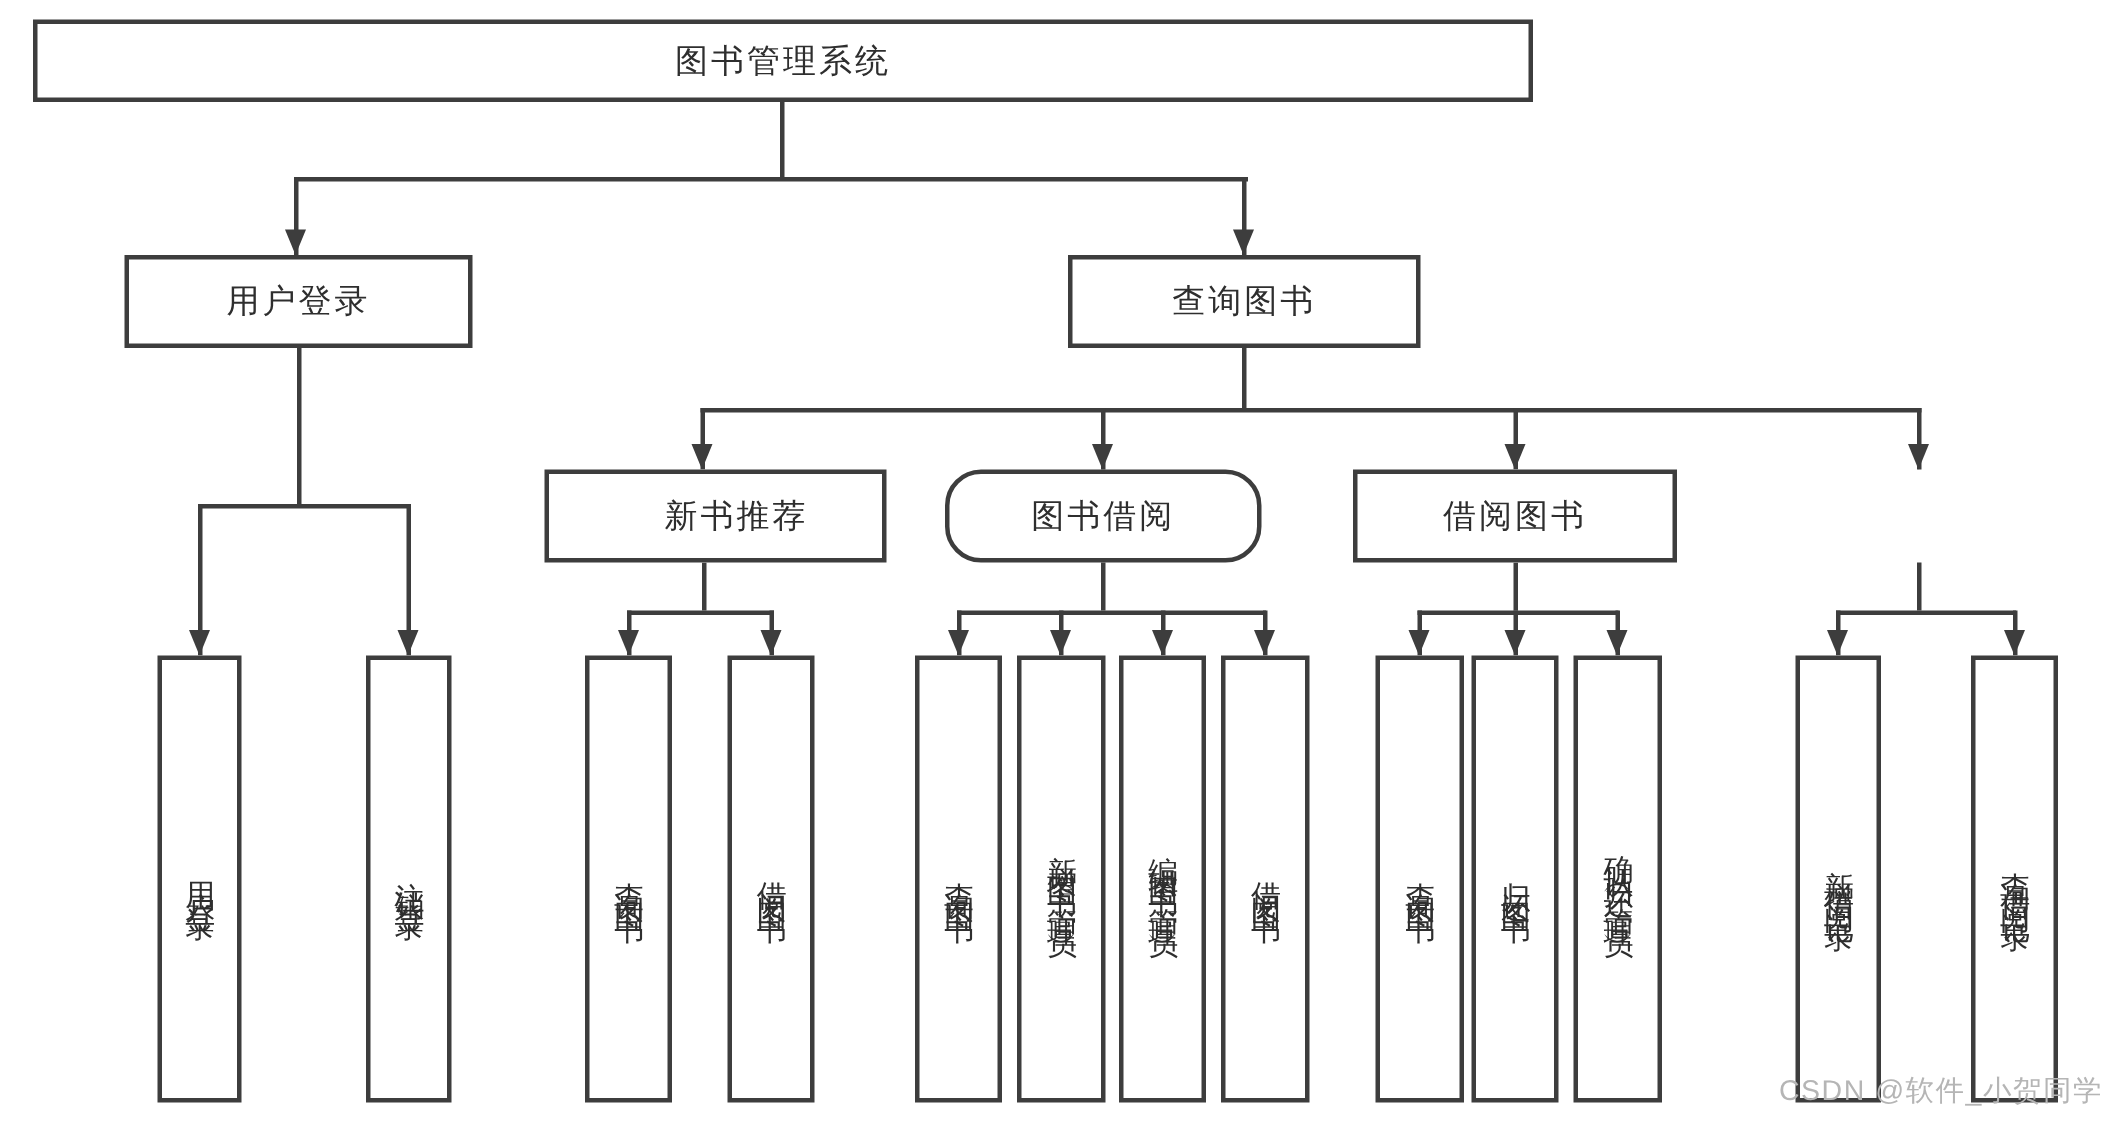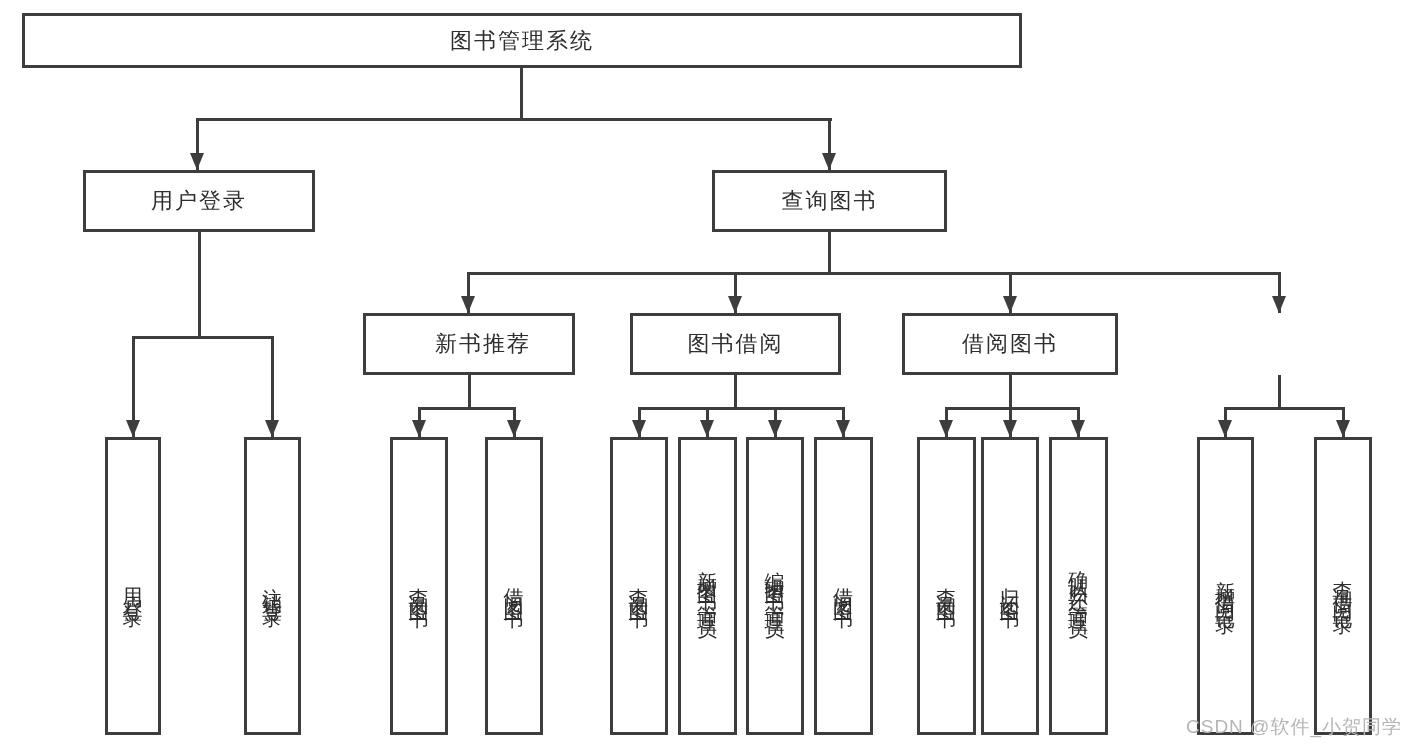--- a/index.html
+++ b/index.html
@@ -89,24 +89,24 @@
   <div class="hline" style="left:467px; top:272px; width:814px;"></div>
   <div class="vline" style="left:467px; top:272px; height:41px;"></div>
   <div class="arrow" style="left:461px; top:296px;"></div>
   <div class="vline" style="left:734px; top:272px; height:41px;"></div>
   <div class="arrow" style="left:728px; top:296px;"></div>
   <div class="vline" style="left:1009px; top:272px; height:41px;"></div>
   <div class="arrow" style="left:1003px; top:296px;"></div>
   <div class="vline" style="left:1278px; top:272px; height:41px;"></div>
   <div class="arrow" style="left:1272px; top:296px;"></div>
 
-  <div class="box" style="left:363px; top:313px; width:212px; height:62px;padding-left:28px;">
+  <div class="box" style="left:363px; top:313px; width:228px; height:62px;padding-left:28px;">
     <span>新书推荐</span>
   </div>
-  <div class="box" style="left:630px; top:313px; width:211px; height:62px;">
+  <div class="box" style="left:630px; top:313px; width:211px; height:62px;border-radius:24px;">
     <span>图书借阅</span>
   </div>
   <div class="box" style="left:902px; top:313px; width:216px; height:62px;">
     <span>借阅图书</span>
   </div>
 
   <div class="vline" style="left:468px; top:375px; height:32px;"></div>
   <div class="hline" style="left:418px; top:407px; width:98px;"></div>
   <div class="vline" style="left:418px; top:407px; height:30px;"></div>
   <div class="arrow" style="left:412px; top:420px;"></div>

